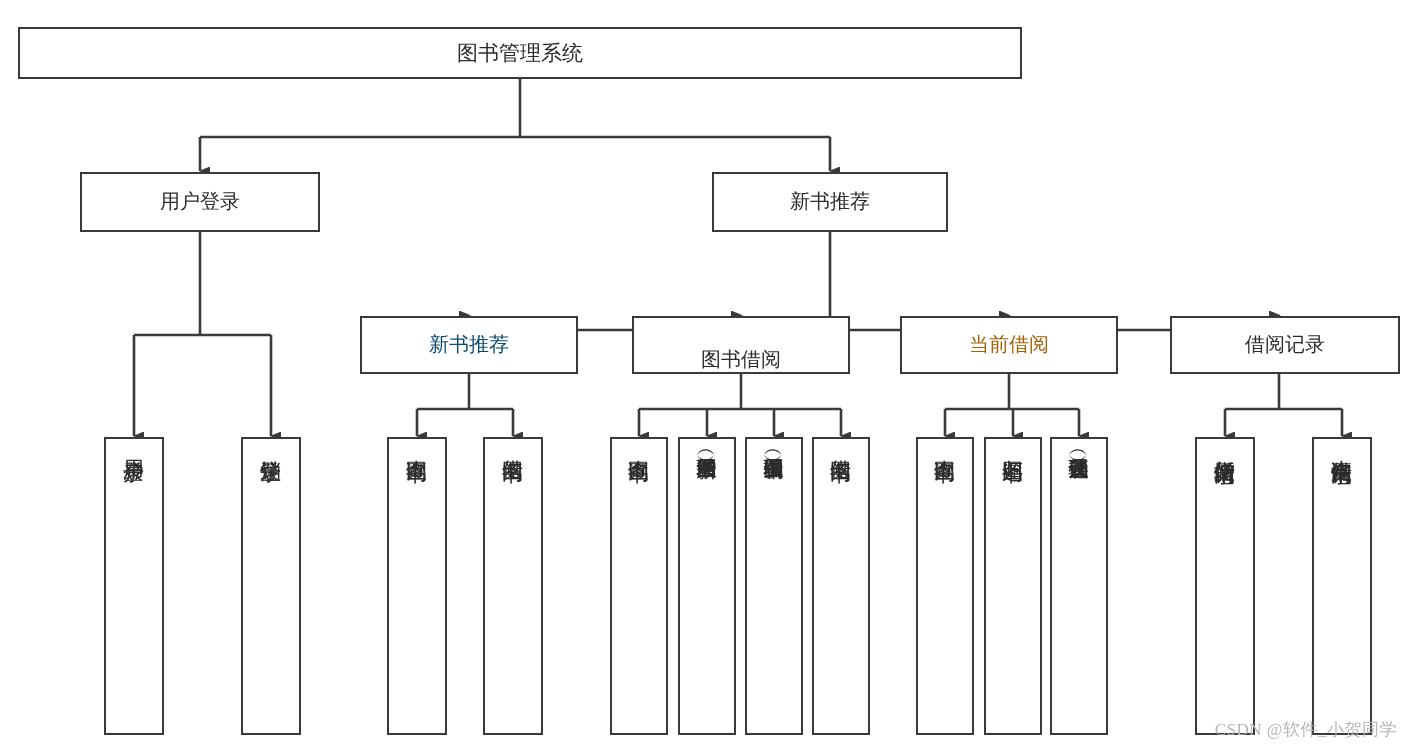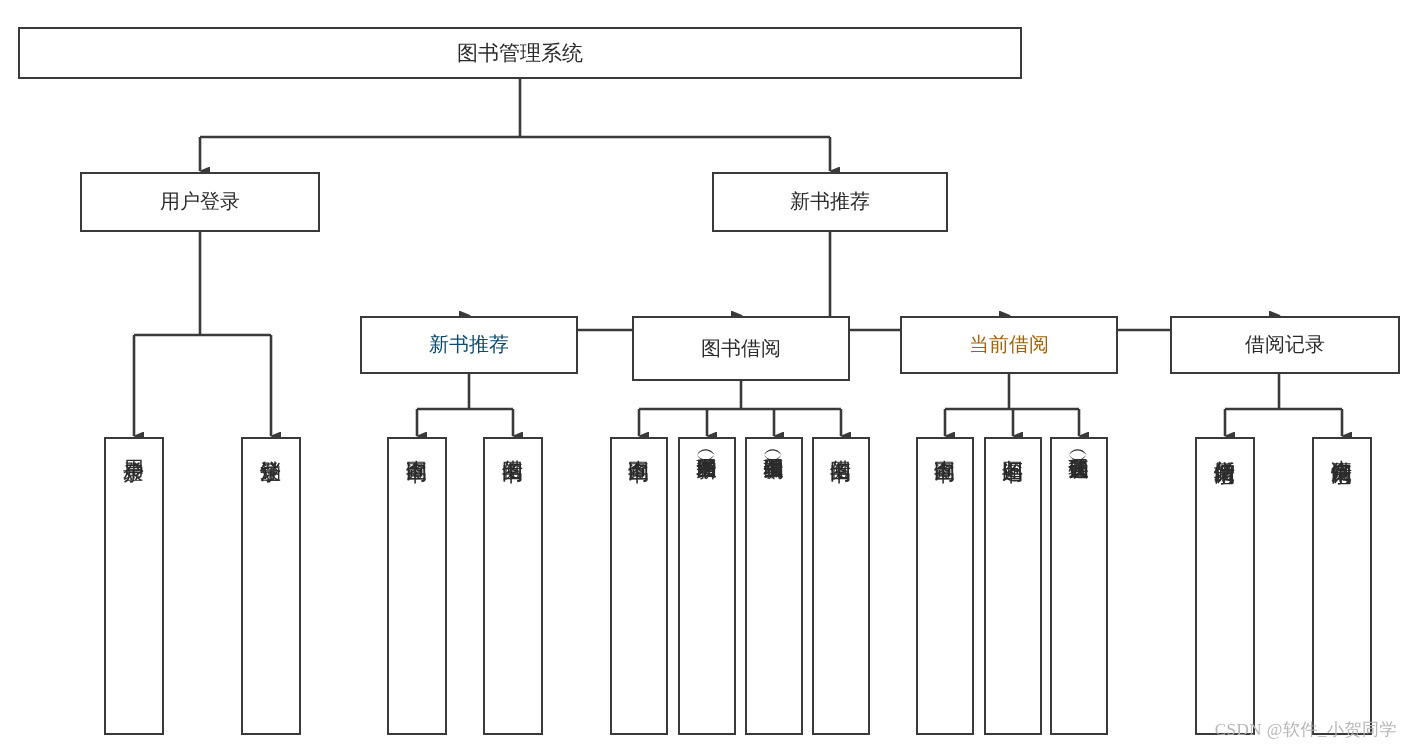--- a/index.html
+++ b/index.html
@@ -129,21 +129,21 @@
       </div>
       <div class="node-box node-branch" style="left: 80px; top: 172px; width: 240px; height: 60px; border-color: rgb(58, 58, 58);">
         <div class="node-label" style="color: rgb(43, 43, 43);">用户登录</div>
       </div>
       <div class="node-box node-branch" style="left: 712px; top: 172px; width: 236px; height: 60px; border-color: rgb(58, 58, 58);">
         <div class="node-label" style="color: rgb(43, 43, 43);">新书推荐</div>
       </div>
       <div class="node-box node-branch" style="left: 360px; top: 316px; width: 218px; height: 58px; border-color: rgb(58, 58, 58);">
         <div class="node-label" style="color: #0c4a6e;">新书推荐</div>
       </div>
-      <div class="node-box node-branch" style="left: 632px; top: 316px; width: 218px; height: 65px; border-color: rgb(58, 58, 58);">
+      <div class="node-box node-branch" style="left: 632px; top: 316px; width: 218px; height: 58px; border-color: rgb(58, 58, 58); align-items: flex-end;">
         <div class="node-label" style="color: rgb(43, 43, 43);">图书借阅</div>
       </div>
       <div class="node-box node-branch" style="left: 900px; top: 316px; width: 218px; height: 58px; border-color: rgb(58, 58, 58);">
         <div class="node-label" style="color: #a16207;">当前借阅</div>
       </div>
       <div class="node-box node-branch" style="left: 1170px; top: 316px; width: 230px; height: 58px; border-color: rgb(58, 58, 58);">
         <div class="node-label" style="color: rgb(43, 43, 43);">借阅记录</div>
       </div>
       <div class="node-box node-leaf" style="left: 104px; top: 437px; width: 60px; height: 298px; border-color: rgb(58, 58, 58);">
         <div class="node-label" style="color: rgb(43, 43, 43);">用户登录</div>

